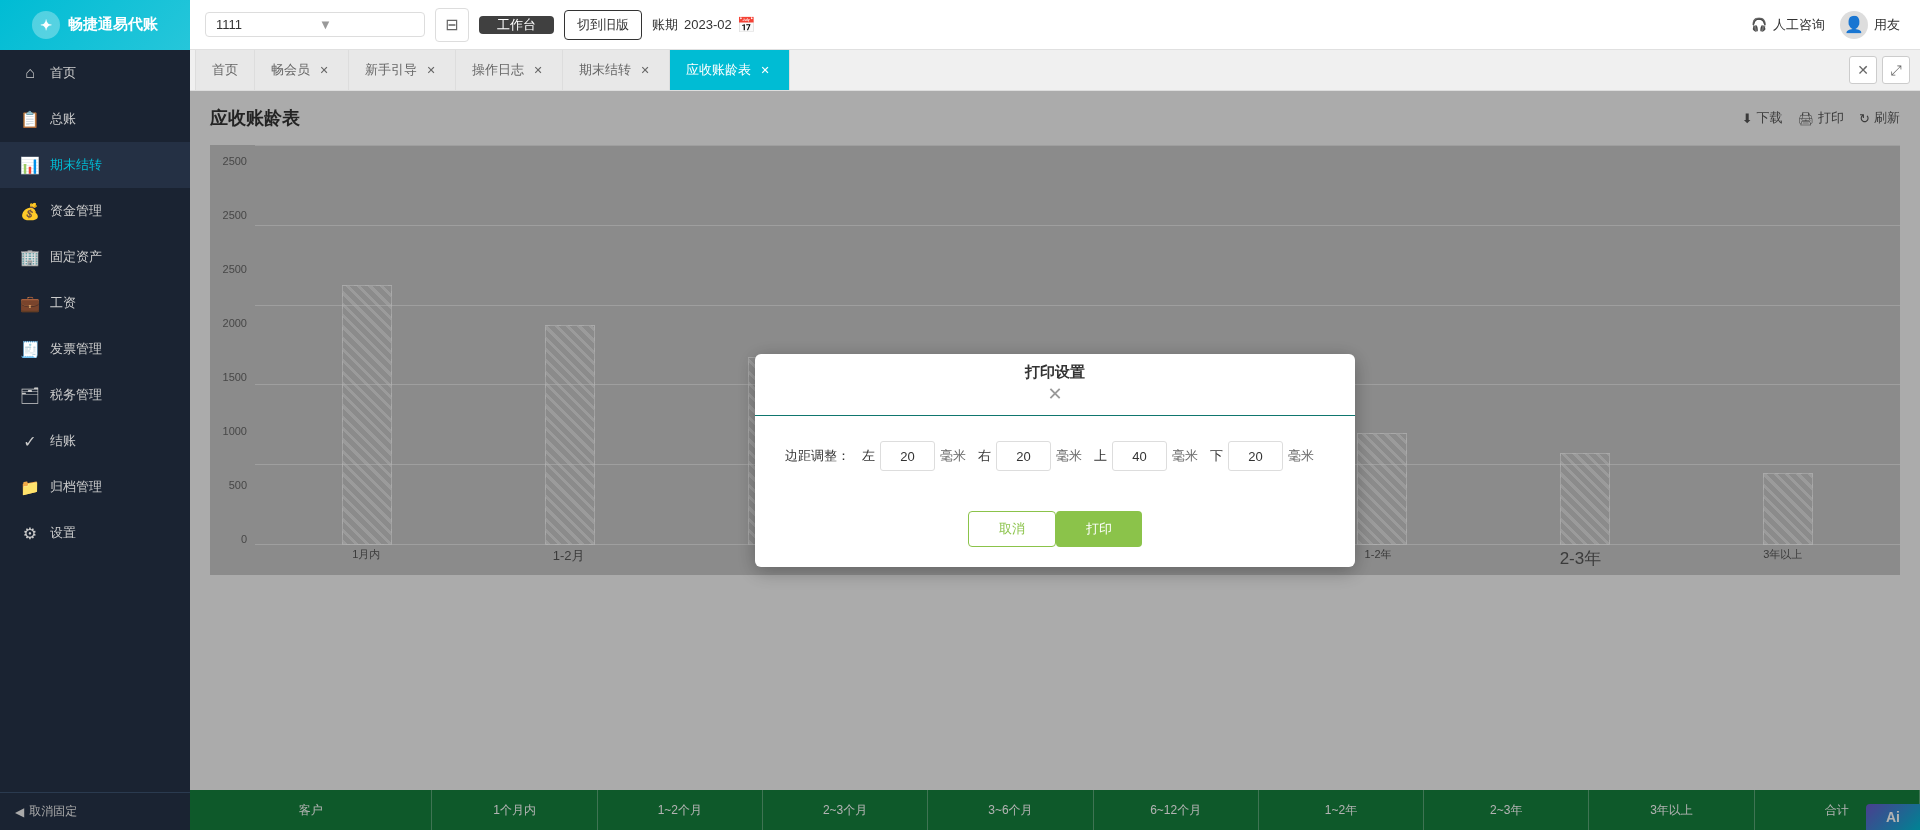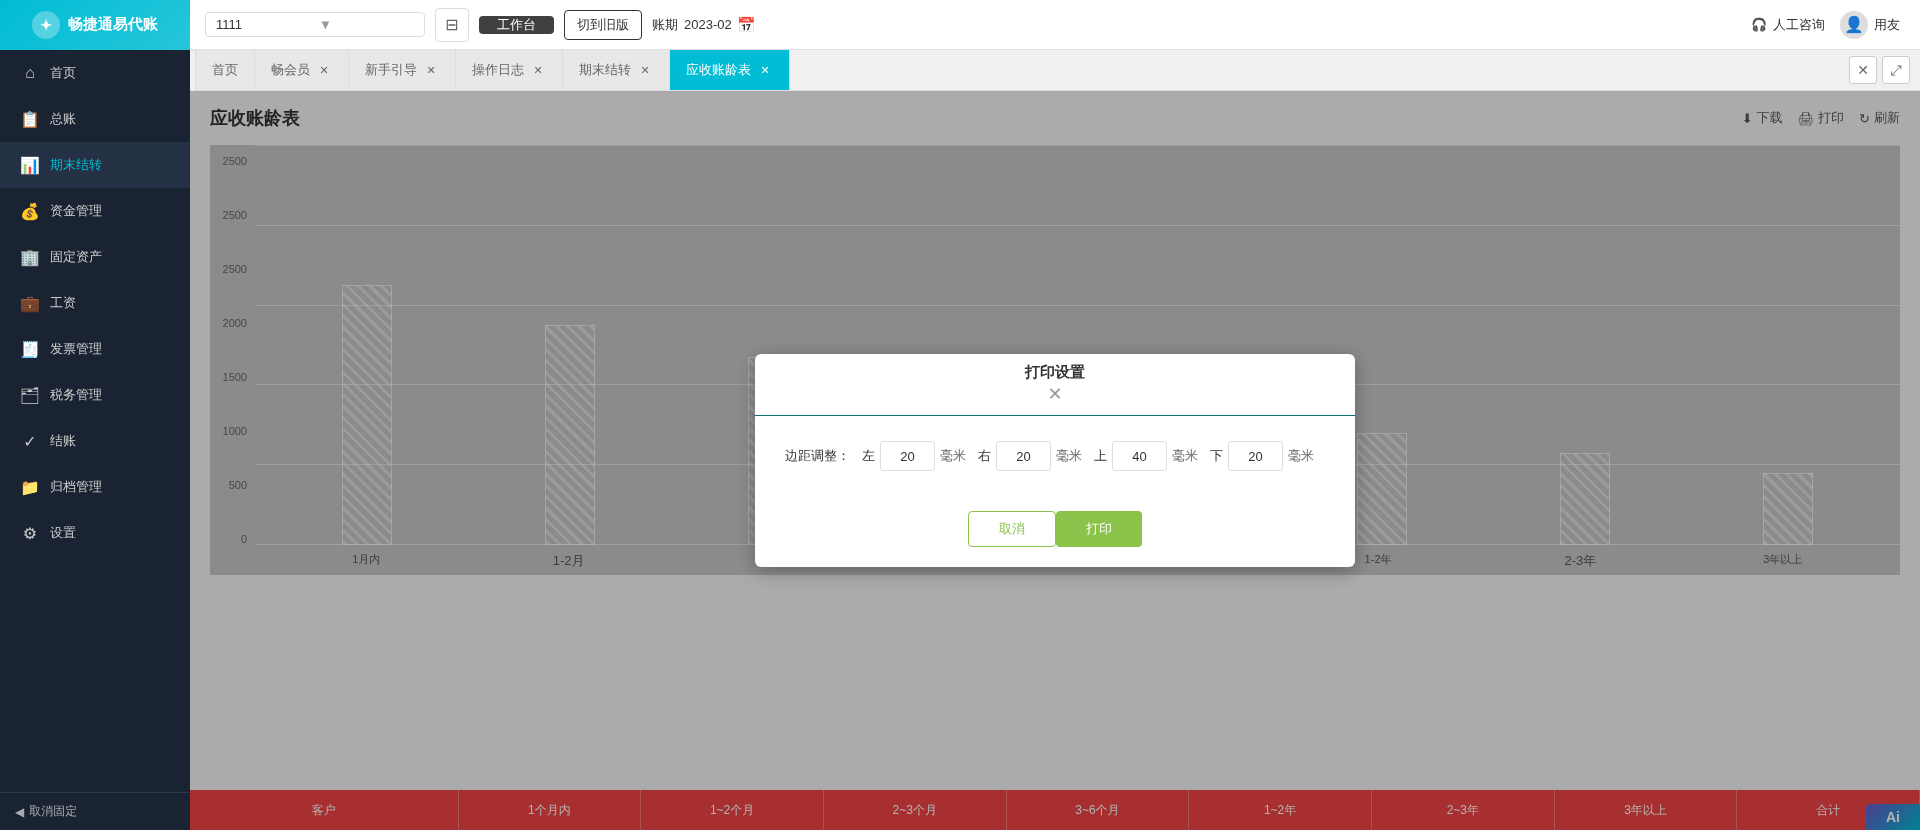--- a/index.html
+++ b/index.html
@@ -329,21 +329,21 @@
       width: 60px;
     }
 
     
     .bottom-table {
       position: absolute;
       bottom: 0;
       left: 0;
       right: 0;
       height: 40px;
-      background: #ef4444;
+      background: #15803d;
       display: flex;
       align-items: center;
     }
     .table-col {
       flex: 1;
       text-align: center;
       color: #fff;
       font-size: 12px;
       border-right: 1px solid rgba(255,255,255,0.3);
       padding: 0 5px;
@@ -658,41 +658,44 @@
             </div>
           </div>
 
           <div style="position:absolute; bottom:5px; left:10px; right:16px; display:flex;">
             <div style="flex:1; text-align:center; font-size:11px; color:#555;">1月内</div>
             <div style="flex:1; text-align:center; font-size:13px; color:#555;">1-2月</div>
             <div style="flex:1; text-align:center; font-size:11px; color:#555;">2-3月</div>
             <div style="flex:1; text-align:center; font-size:11px; color:#555;">3-6月</div>
             <div style="flex:1; text-align:center; font-size:11px; color:#555;">6-12个月</div>
             <div style="flex:1; text-align:center; font-size:11px; color:#555;">1-2年</div>
-            <div style="flex:1; text-align:center; font-size:13px; color:#555;">2-3年</div>
+            <div style="flex:1; text-align:center; font-size:17px; color:#555;">2-3年</div>
             <div style="flex:1; text-align:center; font-size:11px; color:#555;">3年以上</div>
           </div>
         </div>
       </div>
 
       <div class="bottom-table">
         <div class="table-col">
           <span>客户</span>
         </div>
         <div class="table-col">
           <span>1个月内</span>
         </div>
         <div class="table-col">
           <span>1~2个月</span>
         </div>
         <div class="table-col">
           <span>2~3个月</span>
         </div>
         <div class="table-col">
           <span>3~6个月</span>
+        </div>
+        <div class="table-col">
+          <span>6~12个月</span>
         </div>
         <div class="table-col">
           <span>1~2年</span>
         </div>
         <div class="table-col">
           <span>2~3年</span>
         </div>
         <div class="table-col">
           <span>3年以上</span>
         </div>

